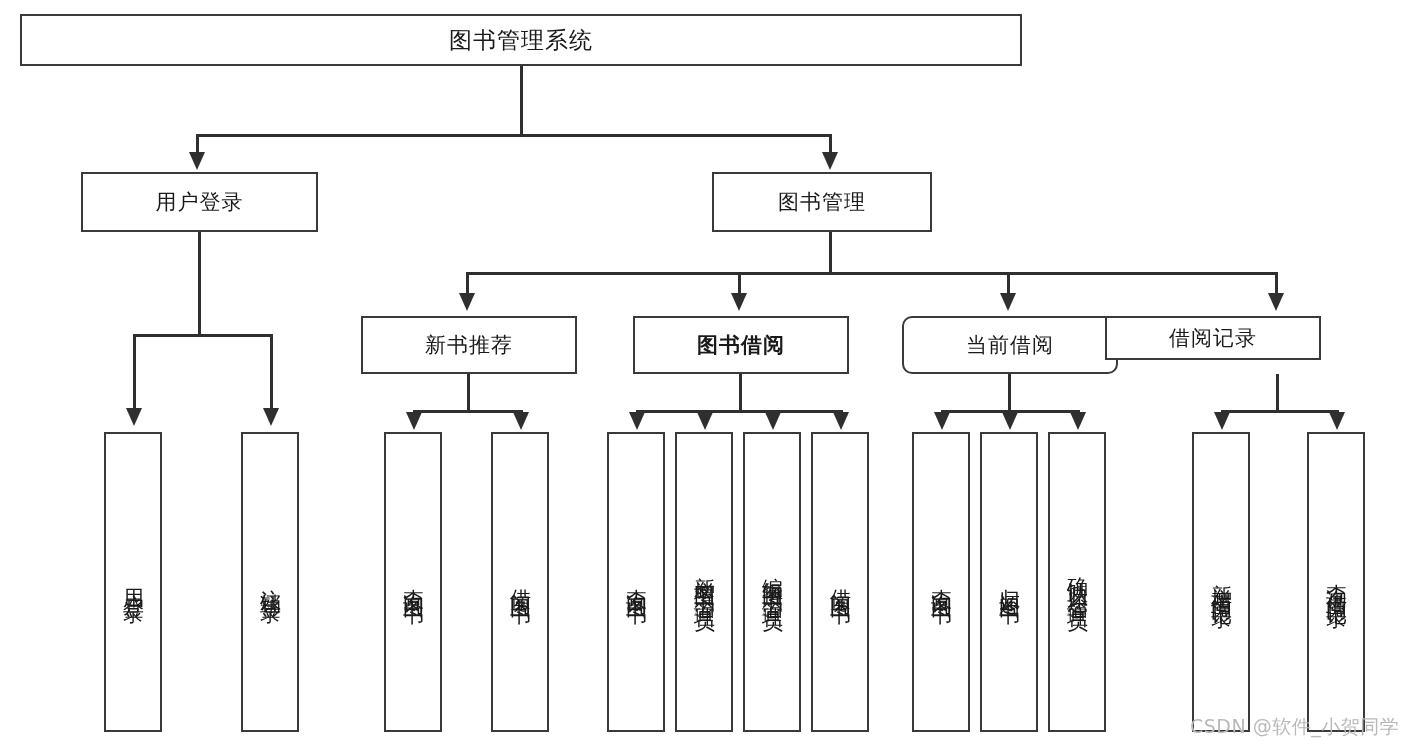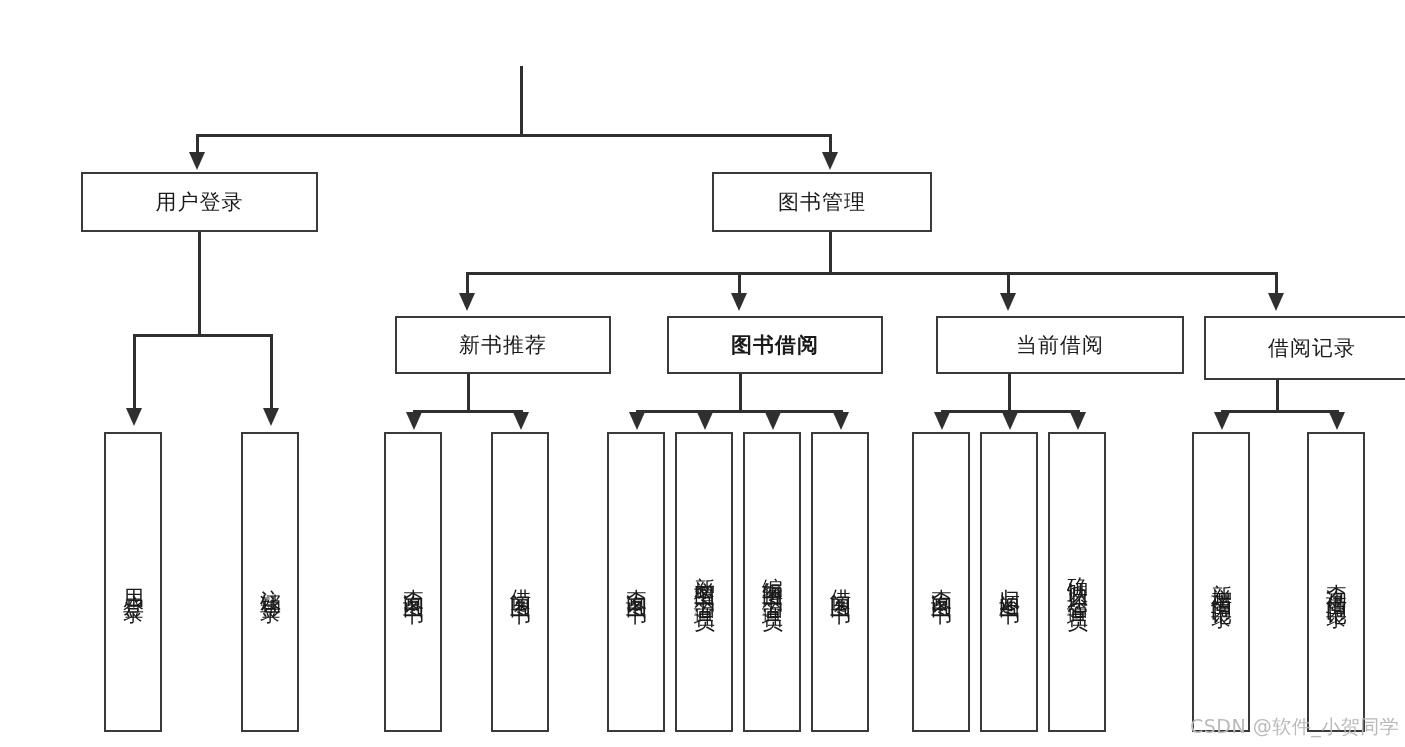--- a/index.html
+++ b/index.html
@@ -32,21 +32,20 @@
     font-size: 23px;
     letter-spacing: 1px;
   }
   .node.lvl2 {
     font-size: 21px;
     letter-spacing: 1px;
   }
   .node.lvl3 {
     font-size: 21px;
     letter-spacing: 1px;
-    margin-left: 34px;
   }
   .node.leaf {
     font-size: 21px;
   }
   .leaf .vtext {
     writing-mode: vertical-rl;
     text-orientation: upright;
     letter-spacing: 5px;
     line-height: 1;
     white-space: nowrap;
@@ -131,38 +130,41 @@
   <div class="conn v" style="left:1077px; top:410px; height:6px;"></div>
   <div class="arrow" style="left:1070px; top:412px;"></div>
 
   <div class="conn v" style="left:1276px; top:374px; height:38px;"></div>
   <div class="conn h" style="left:1221px; top:410px; width:117px;"></div>
   <div class="conn v" style="left:1221px; top:410px; height:6px;"></div>
   <div class="arrow" style="left:1214px; top:412px;"></div>
   <div class="conn v" style="left:1336px; top:410px; height:6px;"></div>
   <div class="arrow" style="left:1329px; top:412px;"></div>
 
+  <div class="node title" style="left:20px; top:14px; width:1002px; height:52px;">
+    <span>图书管理系统</span>
+  </div>
 
   <div class="node lvl2" style="left:81px; top:172px; width:237px; height:60px;">
     <span>用户登录</span>
   </div>
   <div class="node lvl2" style="left:712px; top:172px; width:220px; height:60px;">
     <span>图书管理</span>
   </div>
 
   <div class="node lvl3" style="left:361px; top:316px; width:216px; height:58px;">
     <span>新书推荐</span>
   </div>
   <div class="node lvl3" style="left:633px; top:316px; width:216px; height:58px;font-weight:bold;">
     <span>图书借阅</span>
   </div>
-  <div class="node lvl3" style="left:902px; top:316px; width:248px; height:58px;">
+  <div class="node lvl3" style="left:902px; top:316px; width:216px; height:58px;border-radius:10px;">
     <span>当前借阅</span>
   </div>
-  <div class="node lvl3" style="left:1170px; top:316px; width:216px; height:64px;">
+  <div class="node lvl3" style="left:1105px; top:316px; width:216px; height:44px;">
     <span>借阅记录</span>
   </div>
 
   <div class="node leaf" style="left:104px; top:432px; width:58px; height:300px;">
     <span class="vtext">用户登录</span>
   </div>
   <div class="node leaf" style="left:241px; top:432px; width:58px; height:300px;">
     <span class="vtext">注销登录</span>
   </div>
 

